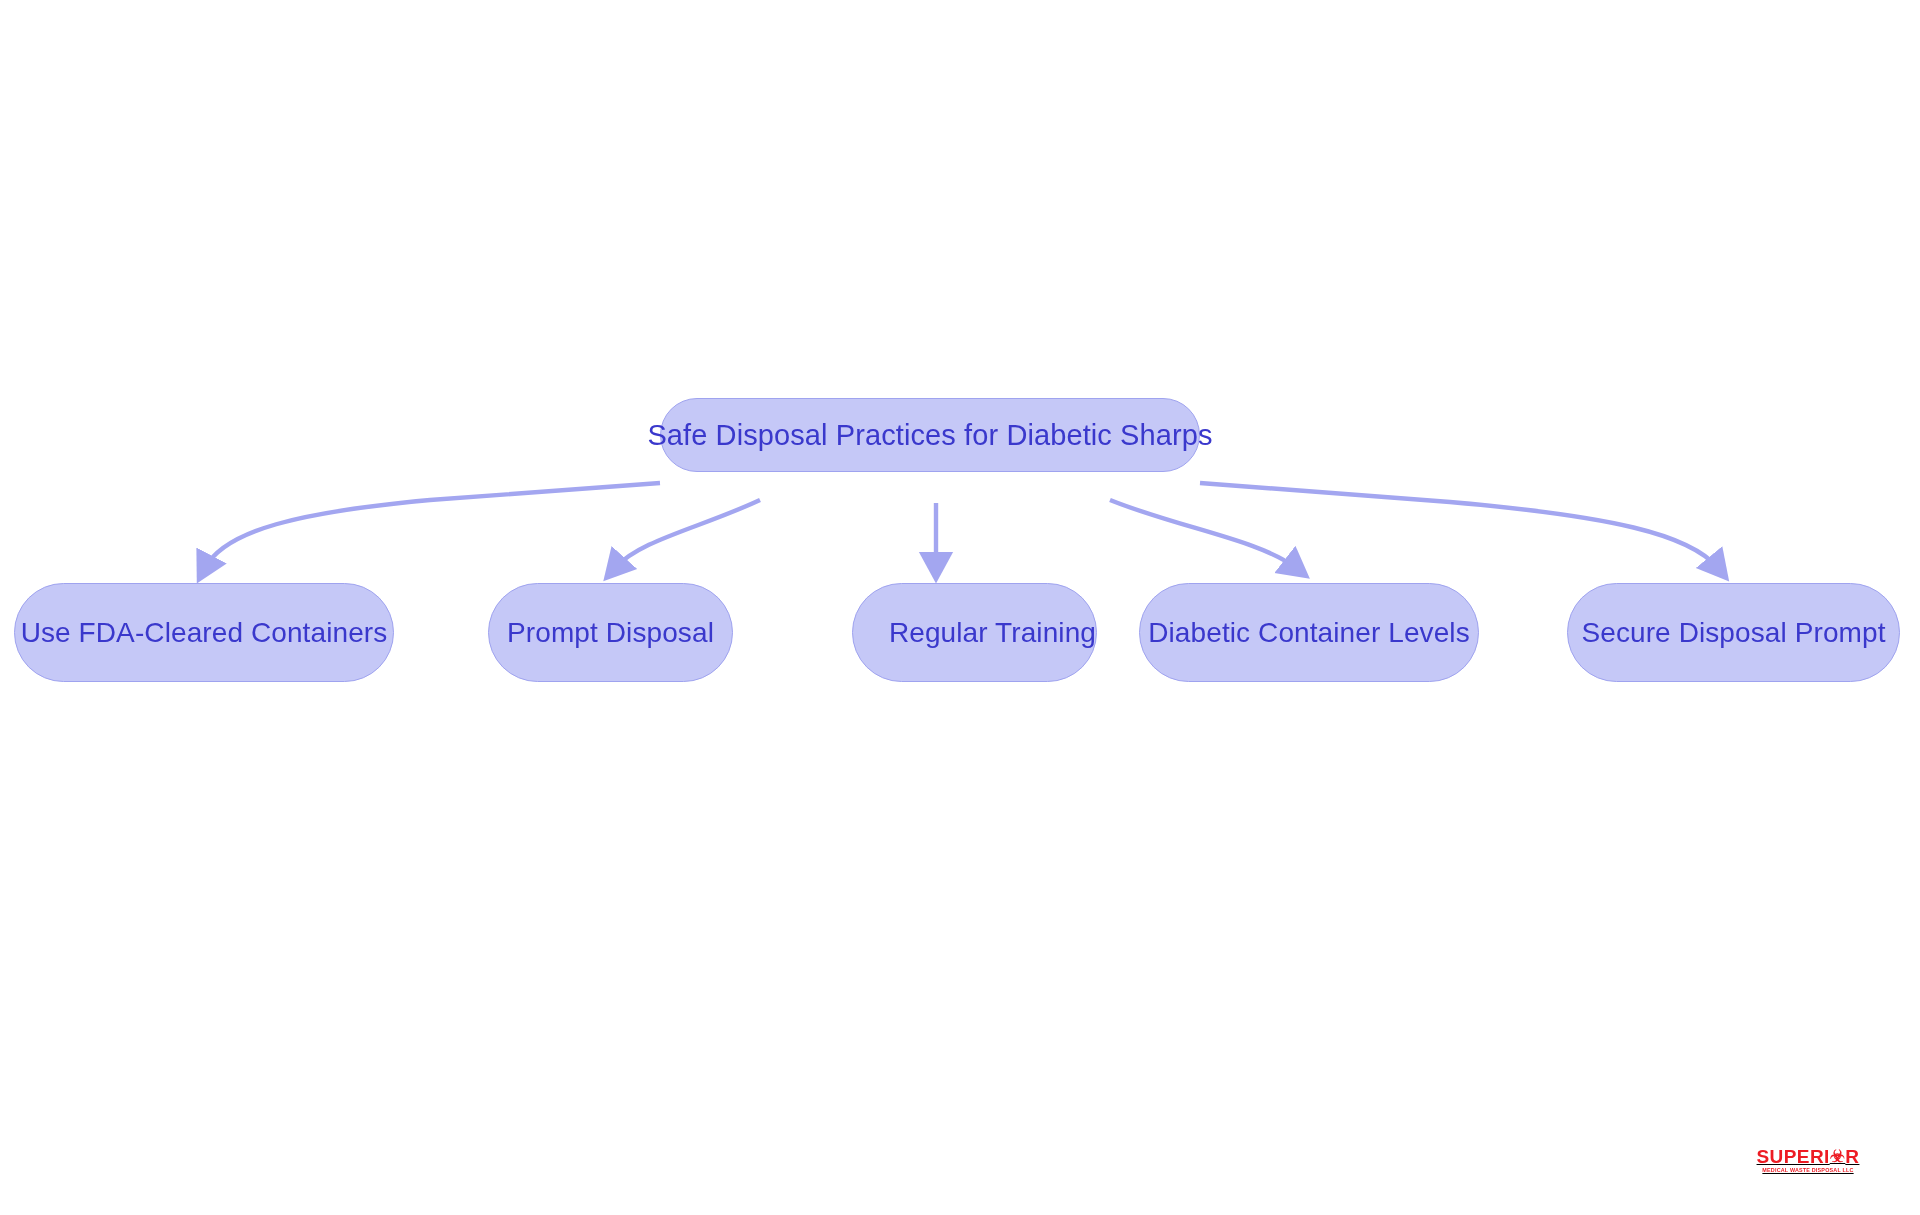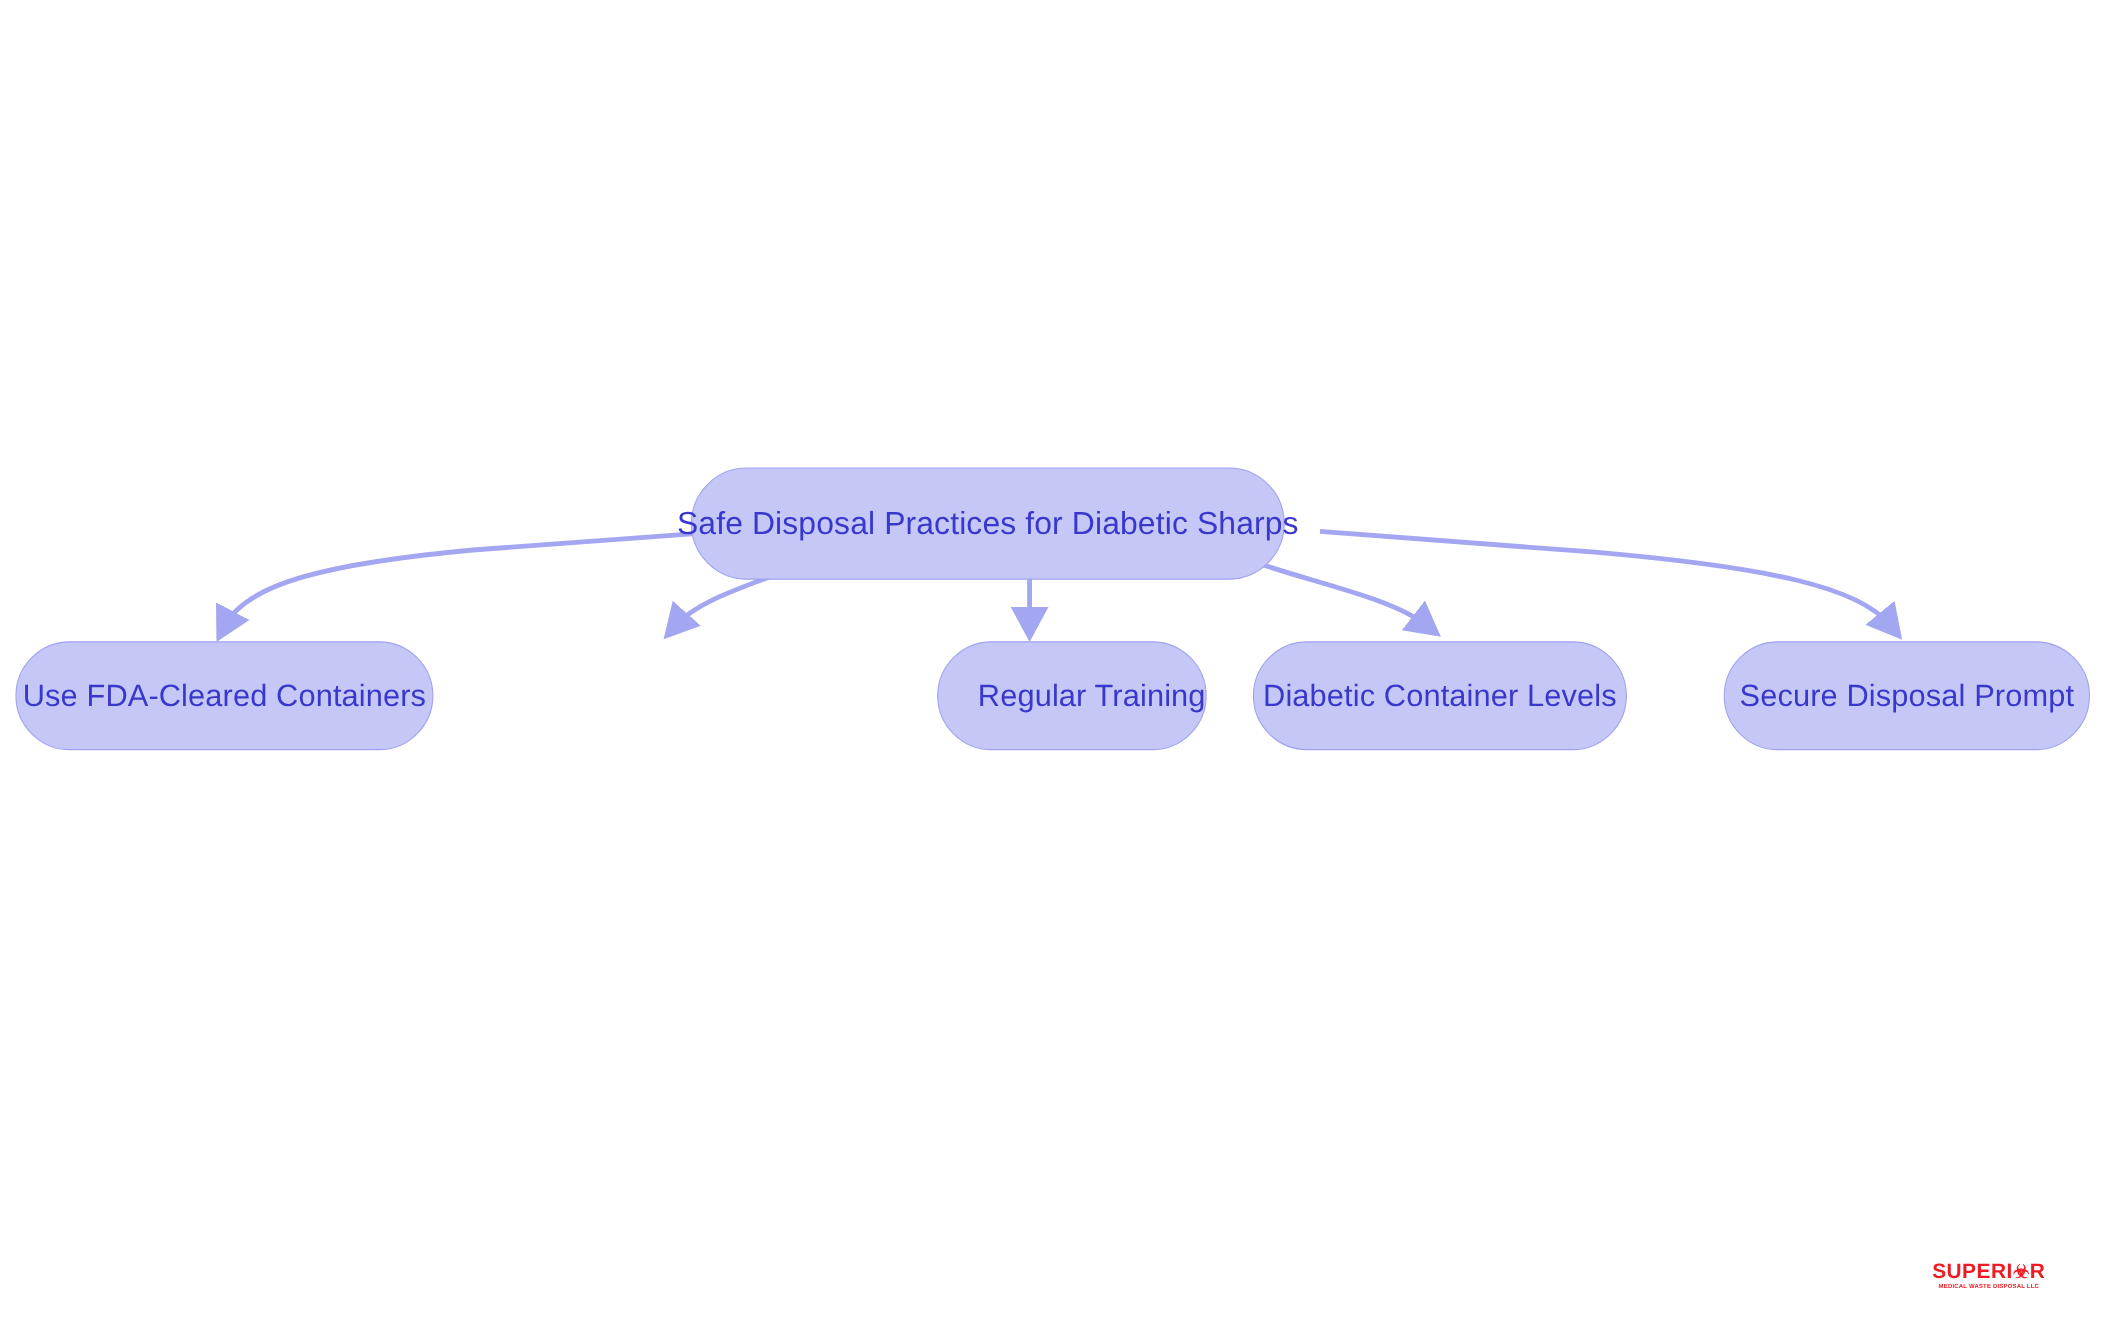--- a/index.html
+++ b/index.html
@@ -33,27 +33,26 @@
     background: #c5c8f7;
     border: 1.6px solid #9fa3ef;
     border-radius: 54px;
     color: #3a38cc;
     font-family: "Liberation Sans", sans-serif;
     font-weight: 400;
     letter-spacing: 0.1px;
     white-space: nowrap;
   }
   .node-root {
-    left: 628px;
+    left: 660px;
     top: 398px;
     width: 540px;
-    height: 102px;
+    height: 74px;
     font-size: 29px;
     border-radius: 52px;
-    margin-top: 27px;
   }
   .node-leaf {
     top: 583px;
     height: 99px;
     font-size: 28px;
     border-radius: 50px;
   }
   .leaf-0 { left: 14px;   width: 380px; }
   .leaf-1 { left: 488px;  width: 245px; }
   .leaf-2 { left: 852px;  width: 245px; justify-content: flex-end; }
@@ -64,20 +63,21 @@
     position: absolute;
     left: 1748px;
     top: 1142px;
     width: 120px;
     height: 36px;
     display: flex;
     flex-direction: column;
     align-items: center;
     justify-content: center;
     user-select: none;
+    text-decoration: underline;
   }
   .wm-main {
     display: flex;
     align-items: center;
     justify-content: center;
     color: #ed1c24;
     font-family: "Liberation Sans", sans-serif;
     font-weight: 700;
     font-size: 19px;
     letter-spacing: 0.4px;
@@ -126,20 +126,23 @@
   </svg>
 
   <div class="node node-root">
     <span>Safe Disposal Practices for Diabetic Sharps</span>
   </div>
 
   <div class="node node-leaf leaf-0">
     <span>Use FDA-Cleared Containers</span>
   </div>
 
+  <div class="node node-leaf leaf-1">
+    <span>Prompt Disposal</span>
+  </div>
 
   <div class="node node-leaf leaf-2">
     <span>Regular Training</span>
   </div>
 
   <div class="node node-leaf leaf-3">
     <span>Diabetic Container Levels</span>
   </div>
 
   <div class="node node-leaf leaf-4">

